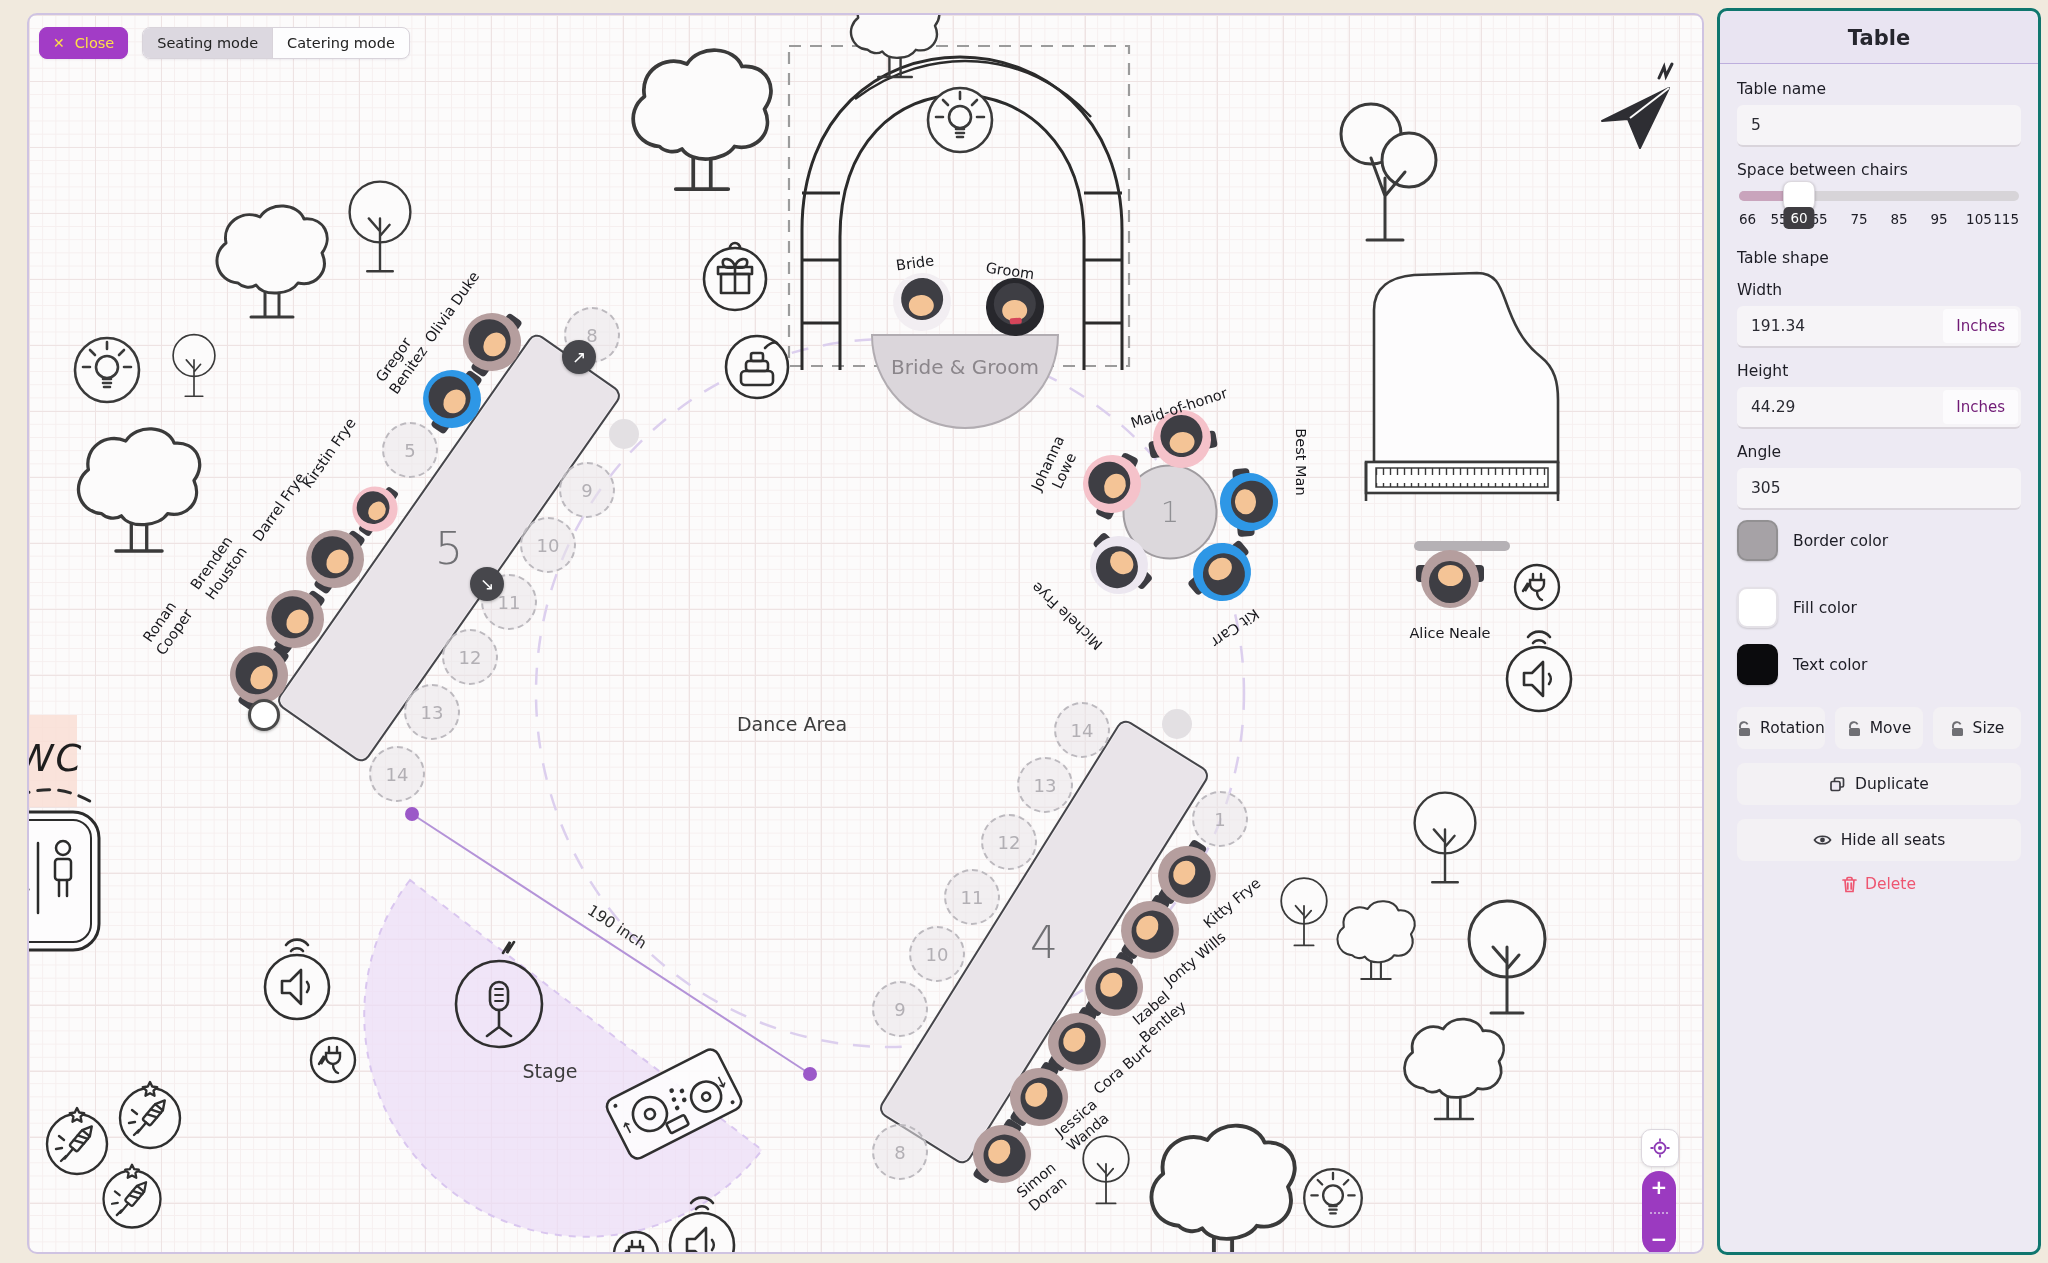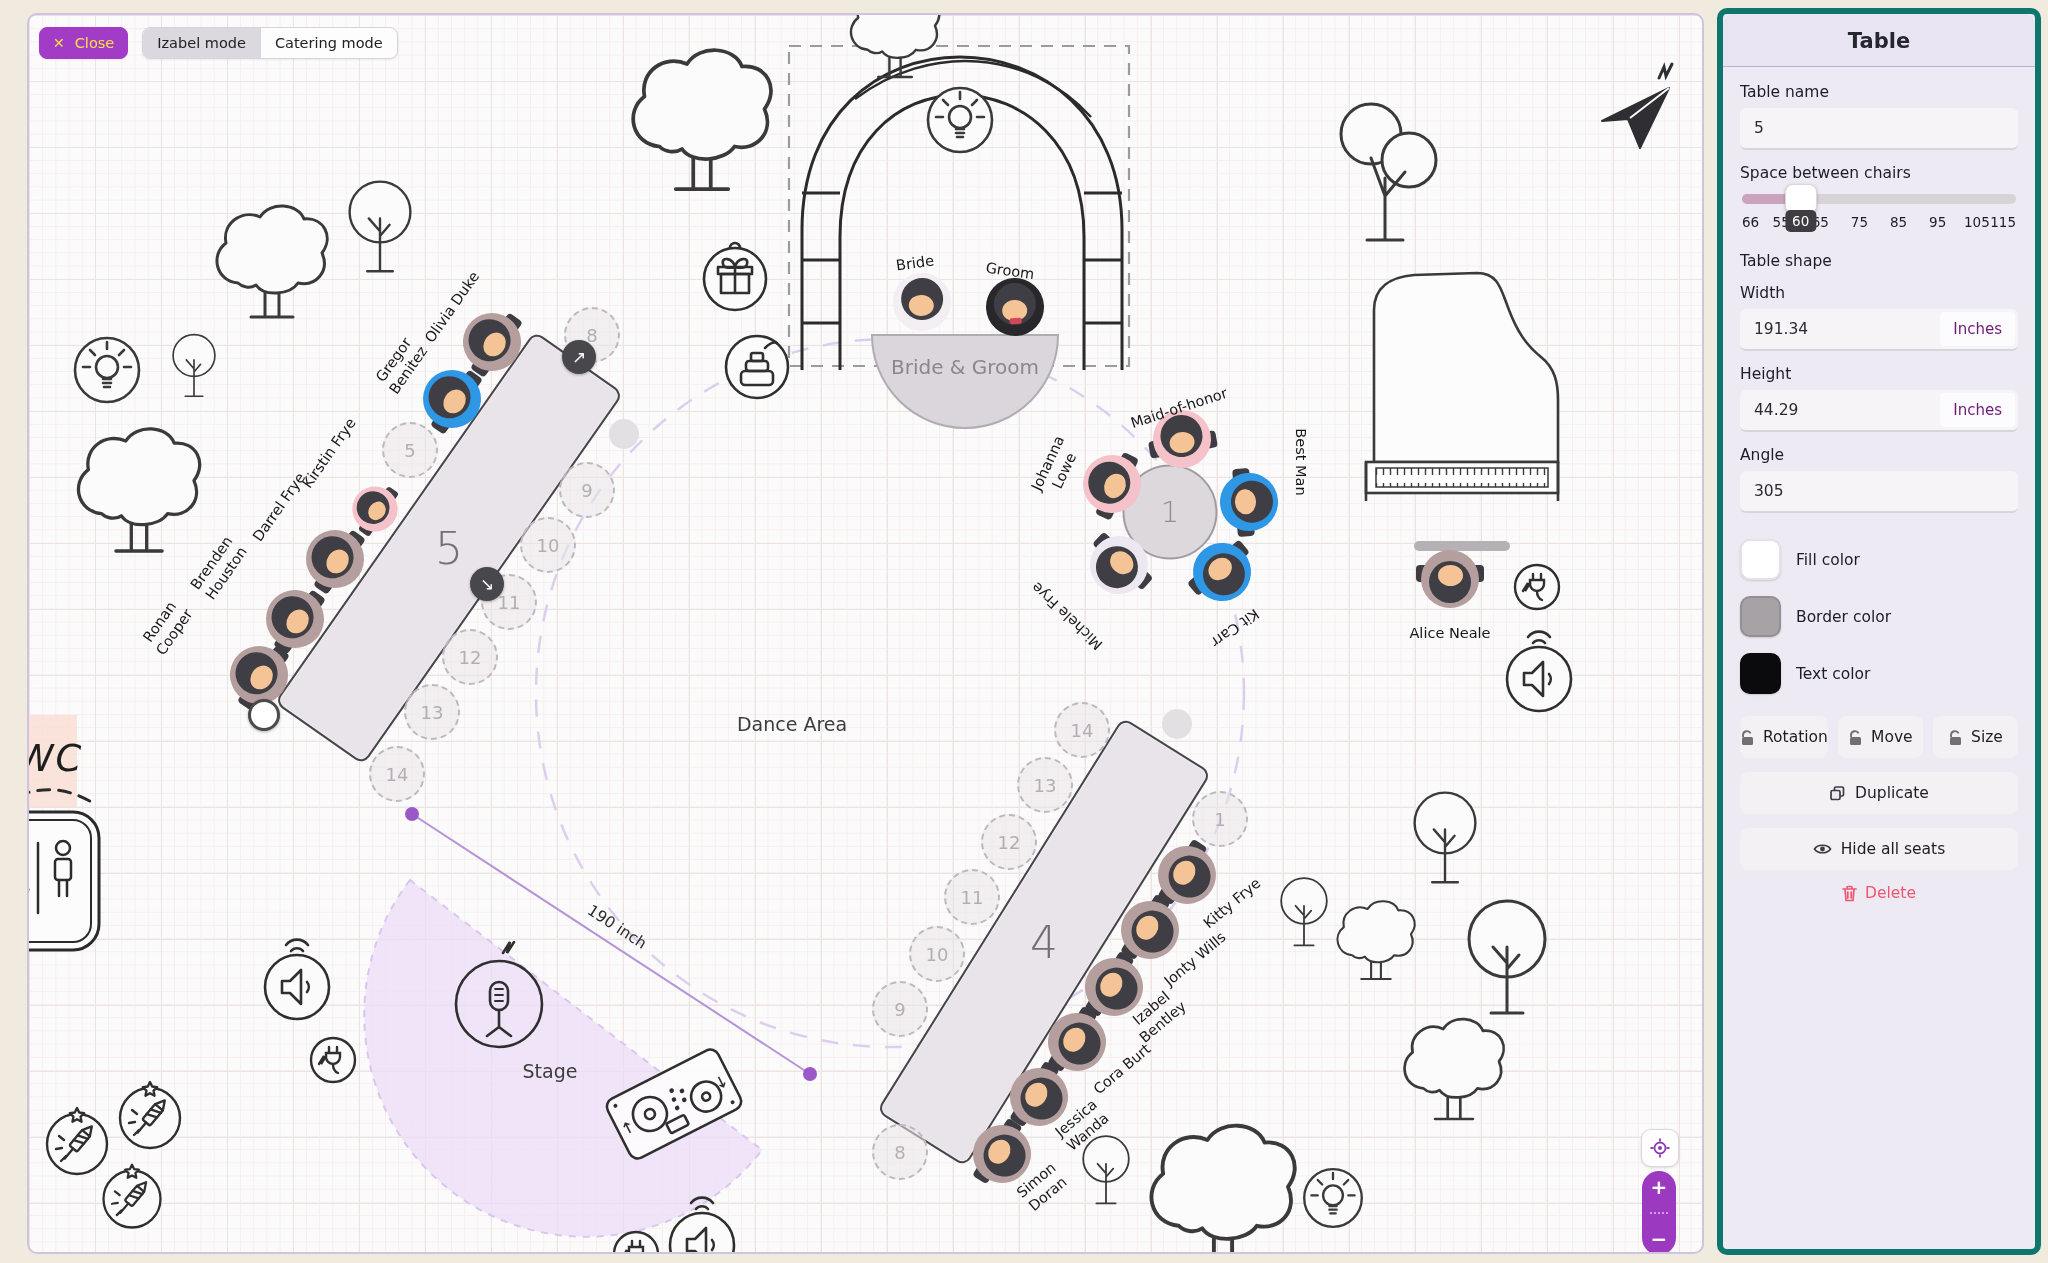--- a/index.html
+++ b/index.html
@@ -63,21 +63,21 @@
   .handle.white{width:26px;height:26px;background:#fff;border:3.5px solid #4a4a4a}
   
   .locate{position:absolute;left:1612px;top:1114px;width:36px;height:36px;background:#fff;border:1px solid #dcd7de;
         border-radius:10px;display:flex;align-items:center;justify-content:center;z-index:40;box-shadow:0 1px 3px rgba(0,0,0,.12)}
   .zoompill{position:absolute;left:1613px;top:1156px;width:34px;height:72px;background:#9b3ac0;border-radius:17px;
         display:flex;flex-direction:column;align-items:center;justify-content:space-between;padding:6px 0;z-index:40;color:#fff}
   .zoompill .zb{font-size:20px;font-weight:700;cursor:pointer;line-height:1}
   .zoompill .dots{width:18px;border-top:2px dotted #c9a0dd}
   
   .sidebar{position:absolute;left:1717px;top:8px;width:324px;height:1247px;background:#edeaf3;
-        border:6px solid #0f766e;border-radius:10px;box-sizing:border-box}
+        border:3px solid #0f766e;border-radius:10px;box-sizing:border-box}
   .sb-head{padding:15px 0 13px;text-align:center;font-size:21px;font-weight:600;color:#26262e;
         background:#e9e4f2;border-bottom:1px solid #bdaedd;border-radius:10px 10px 0 0}
   .sb-body{padding:16px 17px}
   .lab{font-size:15.5px;color:#1d1d25;margin:14px 0 7px;font-weight:500}
   .lab:first-child{margin-top:0}
   .field{display:flex;align-items:center;background:#f6f4f7;border-radius:6px;border-bottom:2px solid #d9d4db}
   .field input{flex:1;min-width:0;background:transparent;border:none;outline:none;padding:0 14px;height:40px;
         font-size:15.5px;color:#2a2a32;font-family:inherit}
   .unit{background:#fcfbfd;margin:3px;padding:8px 13px;border-radius:4px;font-size:15px;color:#701a75}
   .select{display:flex;align-items:center;background:#f6f4f7;border-radius:6px;border-bottom:2px solid #d9d4db;
@@ -530,21 +530,21 @@
 
   <div class="handle" style="left:550px;top:342px">↗</div>
   <div class="handle" style="left:458px;top:569px">↘</div>
   <div class="handle white" style="left:235px;top:700px"></div>
 
   <div class="tl tl-left">
     <div class="btn btn-purple close">
         <span>Close</span>
       </div>
     <div class="toggle">
-      <div class="seg on">Izabel mode</div>
+      <div class="seg on">Seating mode</div>
       <div class="seg">Catering mode</div>
     </div>
   </div>
 
   <div class="locate">
     <svg width="20" height="20" viewBox="0 0 20 20">
       <circle cx="10" cy="10" r="5.5" fill="none" stroke="#8d3bb5" stroke-width="1.8"></circle>
       <circle cx="10" cy="10" r="2" fill="#8d3bb5"></circle>
       <path d="M10,0.5 v3 M10,16.5 v3 M0.5,10 h3 M16.5,10 h3" stroke="#8d3bb5" stroke-width="1.8"></path>
     </svg>
@@ -593,27 +593,27 @@
     <div class="field">
         <input value="44.29" style="">
       <span class="unit">Inches</span>
       </div>
 
     <div class="lab">Angle</div>
     <div class="field">
         <input value="305" style="">
       </div>
 
+    <div class="swrow">
+      <div class="sw bord"></div>
+      <div class="swlab">Border color</div>
+    </div>
     <div class="swrow" style="margin-top:26px">
       <div class="sw fill"></div>
       <div class="swlab">Fill color</div>
-    </div>
-    <div class="swrow">
-      <div class="sw bord"></div>
-      <div class="swlab">Border color</div>
     </div>
     <div class="swrow">
       <div class="sw text"></div>
       <div class="swlab">Text color</div>
     </div>
 
     <div class="lockrow">
       <div class="lbtn">
         <svg width="15" height="17" viewBox="0 0 15 17">
             <path d="M3,8 V6 a4,4 0 0 1 7.6,-1.6" fill="none" stroke="#6f6f74" stroke-width="1.9"></path>

